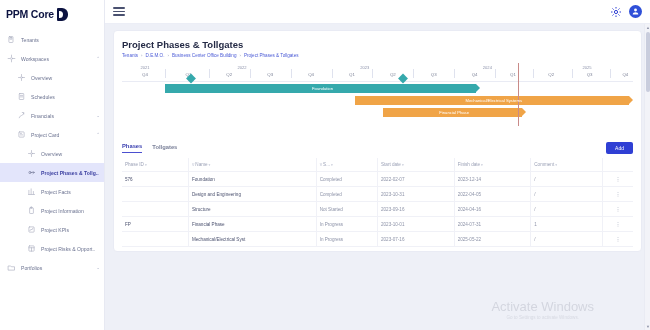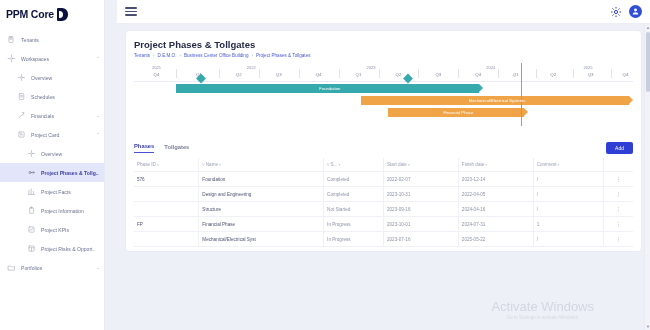--- a/index.html
+++ b/index.html
@@ -50,21 +50,21 @@
   .lvl0 { padding-left: 6px; }
   .lvl1 { padding-left: 16px; }
   .lvl2 { padding-left: 26px; }
   .nav-item.active {
     background: #e3e5fb;
   }
   .nav-item.active .lbl { color: #3b3fa0; font-weight: bold; }
   .nav-item.active .ico { opacity: .9; }
 
   
-  .main { flex: 1; height: 330px; position: relative; display: flex; flex-direction: column; padding-left: 12px; }
+  .main { flex: 1; height: 330px; position: relative; display: flex; flex-direction: column; }
   .topbar {
     height: 24px; background: #ffffff; display: flex; align-items: center;
     padding: 0 8px; border-bottom: 1px solid #eceef6;
   }
   .hamburger { width: 12px; display:flex; flex-direction:column; gap:2px; cursor:pointer; }
   .hamburger i { display:block; height:1.4px; background:#4a5170; border-radius:1px; }
   .topbar-right { margin-left: auto; display: flex; align-items: center; gap: 7px; }
   .circle-btn {
     width: 13px; height: 13px; border-radius: 50%; display: flex;
     align-items: center; justify-content: center; cursor: pointer;

